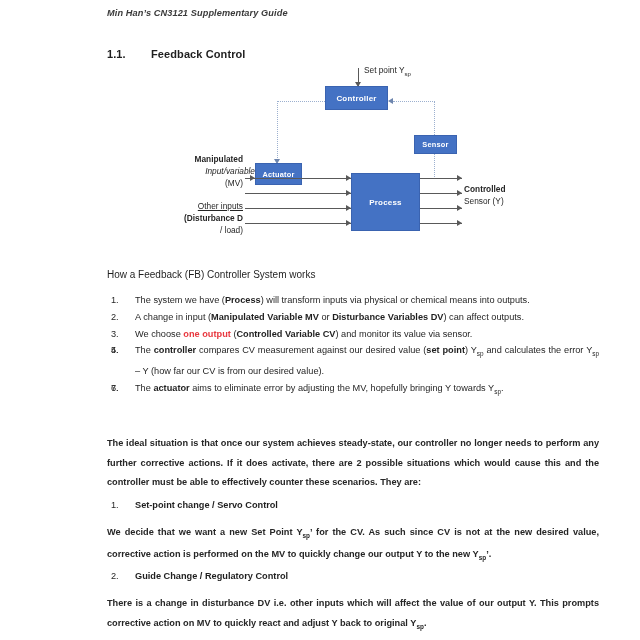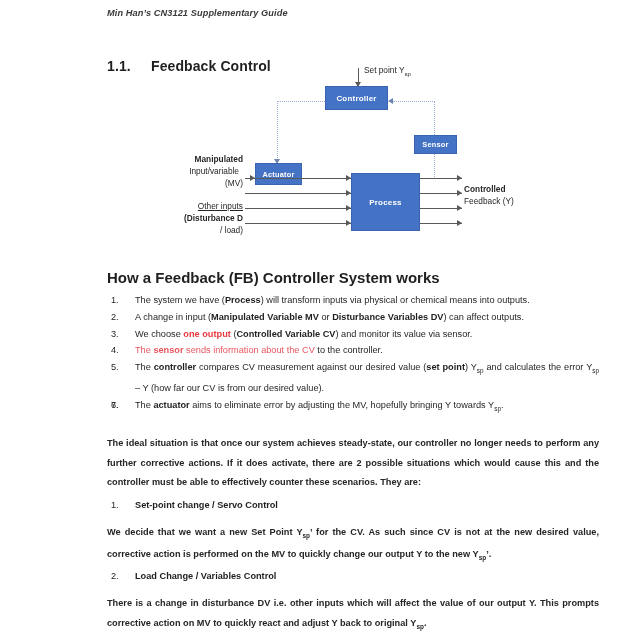--- a/index.html
+++ b/index.html
@@ -34,22 +34,22 @@
     font-weight: bold;
     font-size: 9.2px;
     letter-spacing: .1px;
     color: #3a3a3a;
   }
 
   
   .sec-heading {
     position: absolute;
     left: 80px;
-    top: 58px;
-    font-size: 14px;
+    top: 48px;
+    font-size: 11px;
     font-weight: bold;
     color: #1f1f1f;
     letter-spacing: .1px;
   }
   .sec-heading .num { display: inline-block; width: 44px; }
 
   
   .figure {
     position: absolute;
     left: 0;
@@ -107,22 +107,22 @@
     white-space: nowrap;
   }
   .fl.b { font-weight: bold; }
   .fl.r { text-align: right; }
   .sub { font-size: 6px; vertical-align: sub; }
 
   
   .body-h {
     position: absolute;
     left: 80px;
-    font-size: 15px;
-    font-weight: bold;
+    font-size: 10px;
+    font-weight: normal;
     color: #1f1f1f;
     text-align: center;
   }
   .olist {
     position: absolute;
     left: 80px;
     width: 492px;
     font-size: 9.2px;
     line-height: 16.8px;
     color: #262626;
@@ -215,54 +215,54 @@
     <div class="ln lnh" style="left:393px; top:133px; width:42px;"></div>
     <div class="ah ah-r" style="left:430px; top:130px;"></div>
 
     <div class="ln lnh" style="left:393px; top:148px; width:42px;"></div>
     <div class="ah ah-r" style="left:430px; top:145px;"></div>
 
     <div class="ln lnh" style="left:393px; top:163px; width:42px;"></div>
     <div class="ah ah-r" style="left:430px; top:160px;"></div>
 
     <div class="fl b r" style="left:116px; top:94px; width:100px;">Manipulated</div>
-    <div class="fl r" style="left:112px; top:106px; width:100px;">Input/variable</div>
+    <div class="fl r" style="left:128px; top:106px; width:100px;font-style:italic;">Input/variable</div>
     <div class="fl r" style="left:116px; top:118px; width:100px;">(MV)</div>
 
     <div class="fl r" style="left:116px; top:141px; width:100px;text-decoration:underline;">Other inputs</div>
     <div class="fl b r" style="left:116px; top:153px; width:100px;">(Disturbance D</div>
     <div class="fl r" style="left:116px; top:165px; width:100px;">/ load)</div>
 
     <div class="fl b" style="left:437px; top:124px;">Controlled</div>
-    <div class="fl" style="left:437px; top:136px;">Feedback (Y)</div>
+    <div class="fl" style="left:437px; top:136px;">Sensor (Y)</div>
   </div>
 
   <div class="body-h" style="top:269px;">How a Feedback (FB) Controller System works</div>
 
   <div class="olist" id="steps-list" style="top:292px;">
       <div class="li just"><span class="mk">1.</span><span class="txt">The system we have (<b>Process</b>) will transform inputs via physical or chemical means into outputs.</span></div>
       <div class="li just"><span class="mk">2.</span><span class="txt">A change in input (<b>Manipulated Variable MV</b> or <b>Disturbance Variables DV</b>) can affect outputs.</span></div>
       <div class="li just"><span class="mk">3.</span><span class="txt">We choose <span class="red-b">one output</span> (<b>Controlled Variable CV</b>) and monitor its value via sensor.</span></div>
-      <div class="li just"><span class="mk">4.</span><span class="txt"><span class="red">The <b>sensor</b> sends information about the CV</span> to the controller.</span></div>
+      <div class="li just"><span class="mk">4.</span></div>
       <div class="li just"><span class="mk">5.</span><span class="txt">The <b>controller</b> compares CV measurement against our desired value (<b>set point</b>) Y<span class="sub-t">sp</span> and calculates the error Y<span class="sub-t">sp</span> – Y (how far our CV is from our desired value).</span></div>
       <div class="li just"><span class="mk">6.</span></div>
       <div class="li just"><span class="mk">7.</span><span class="txt">The <b>actuator</b> aims to eliminate error by adjusting the MV, hopefully bringing Y towards Y<span class="sub-t">sp</span>.</span></div>
     </div>
 
   <div class="para" id="ideal-para" style="top:434px;">The ideal situation is that once our system achieves steady-state, our controller no longer needs to perform any further corrective actions. If it does activate, there are 2 possible situations which would cause this and the controller must be able to effectively counter these scenarios. They are:</div>
 
   <div class="olist" style="top:497px;">
     <div class="li">
       <span class="mk">1.</span>
       <b>Set-point change / Servo Control</b>
     </div>
   </div>
   <div class="para" id="scenario-1-body" style="top:523px;">We decide that we want a new Set Point Y<span class="sub-t">sp</span>’ for the CV. As such since CV is not at the new desired value, corrective action is performed on the MV to quickly change our output Y to the new Y<span class="sub-t">sp</span>’.</div>
 
   <div class="olist" style="top:568px;">
     <div class="li">
       <span class="mk">2.</span>
-      <b>Load Change / Variables Control</b>
+      <b>Guide Change / Regulatory Control</b>
     </div>
   </div>
   <div class="para" id="scenario-2-body" style="top:594px;">There is a change in disturbance DV i.e. other inputs which will affect the value of our output Y. This prompts corrective action on MV to quickly react and adjust Y back to original Y<span class="sub-t">sp</span>.</div>
 
 </div>
 
 </body></html>

